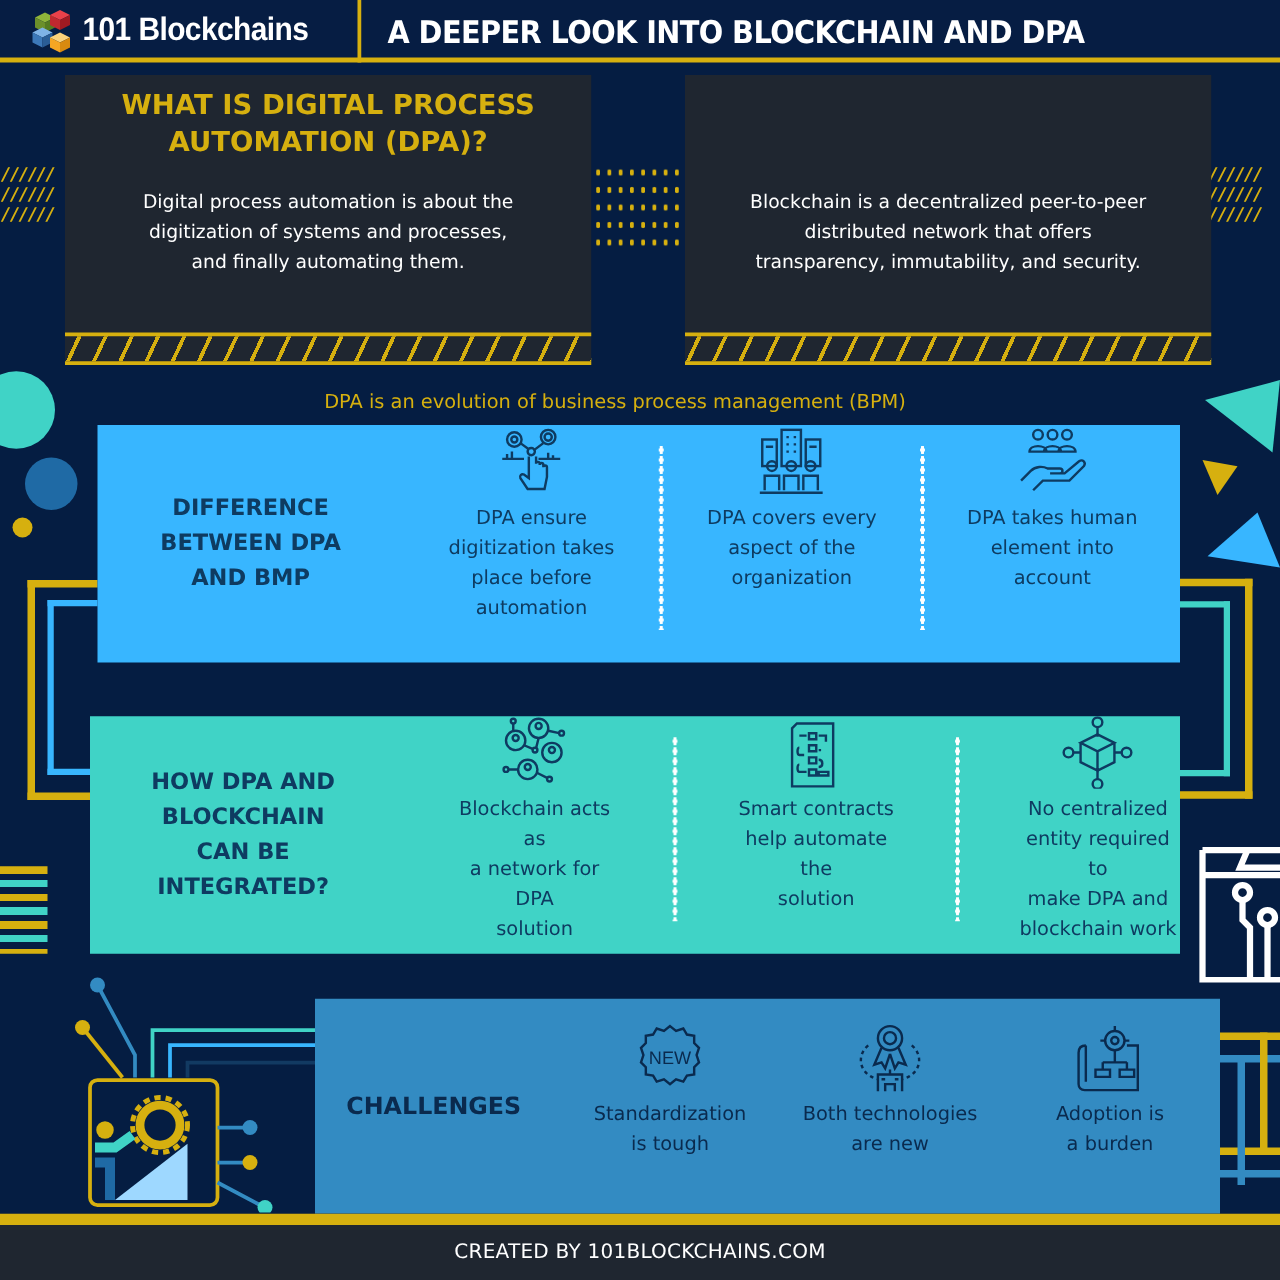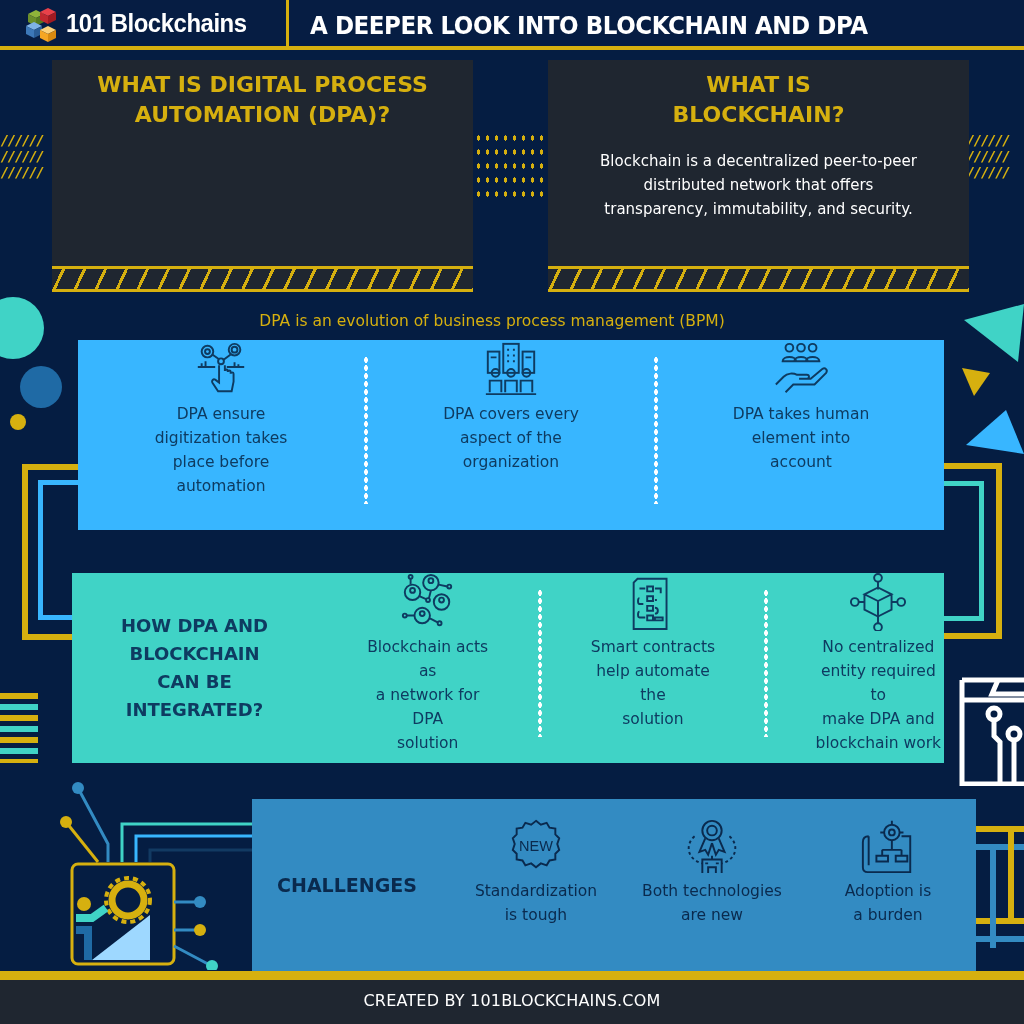--- a/index.html
+++ b/index.html
@@ -59,27 +59,28 @@
 
 <div class="abs slashes" style="left:2px;top:132px;">//////<br>//////<br>//////</div>
 <div class="abs slashes" style="left:968px;top:132px;">//////<br>//////<br>//////</div>
 <div class="abs dots-grid" style="left:474px;top:131px;width:74px;height:70px;"></div>
 
 <div class="abs card" style="left:52px;top:60px;width:421px;height:232px;">
   <div class="card-title" style="top:10px;">
     <div>WHAT IS DIGITAL PROCESS</div>
     <div>AUTOMATION (DPA)?</div>
   </div>
+  <div class="card-body" style="top:89px;">
+    <div>Digital process automation is about the</div>
+    <div>digitization of systems and processes,</div>
+    <div>and finally automating them.</div>
+  </div>
   <div class="hatch"></div>
 </div>
 <div class="abs card" style="left:548px;top:60px;width:421px;height:232px;">
-  <div class="card-title" style="top:10px;">
-    <div>WHAT IS</div>
-    <div>BLOCKCHAIN?</div>
-  </div>
   <div class="card-body" style="top:89px;">
     <div>Blockchain is a decentralized peer-to-peer</div>
     <div>distributed network that offers</div>
     <div>transparency, immutability, and security.</div>
   </div>
   <div class="hatch"></div>
 </div>
 
 <div class="abs" style="left:-18px;top:297px;width:62px;height:62px;border-radius:50%;background:#40d3c6;"></div>
 <div class="abs" style="left:20px;top:366px;width:42px;height:42px;border-radius:50%;background:#1f6aa5;"></div>
@@ -91,20 +92,27 @@
 </svg>
 
 <div class="line" style="left:22px;top:464px;width:56px;height:176px;border:6px solid #d6b00f;border-right:none;"></div>
 <div class="line" style="left:38px;top:480px;width:40px;height:140px;border:5px solid #38b6ff;border-right:none;"></div>
 <div class="line" style="left:944px;top:463px;width:58px;height:176px;border:6px solid #d6b00f;border-left:none;"></div>
 <div class="line" style="left:944px;top:481px;width:40px;height:140px;border:5px solid #40d3c6;border-left:none;"></div>
 
 <div class="abs subtitle">DPA is an evolution of business process management (BPM)</div>
 
 <div class="abs row row1">
+  <div class="row-label">
+    <div>
+        <div>DIFFERENCE</div>
+        <div>BETWEEN DPA</div>
+        <div>AND BMP</div>
+      </div>
+  </div>
   <div class="col">
     <svg viewBox="0 0 60 60" fill="none" stroke="#0e3b61" stroke-width="2">
       <circle cx="16" cy="12" r="6"></circle>
         <circle cx="16" cy="12" r="2.5"></circle>
         <circle cx="44" cy="10" r="6"></circle>
         <circle cx="44" cy="10" r="3"></circle>
       <circle cx="30" cy="22" r="3"></circle>
         <path d="M21 15l7 5M40 15l-8 6M6 28h18M36 28h18"></path>
         <path d="M10 28v-4M14 28v-6M44 28v-5M48 28v-3"></path>
       <path d="M28 26v18l-4-3c-2-1-4 1-3 3l6 9h14l2-10v-8c0-2-3-2-3 0v-2c0-2-3-2-3 0v-1c0-2-3-2-3 0v-6"></path>

